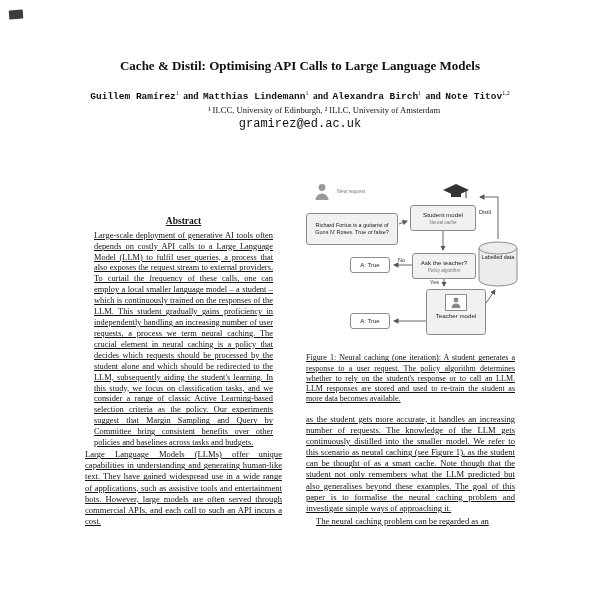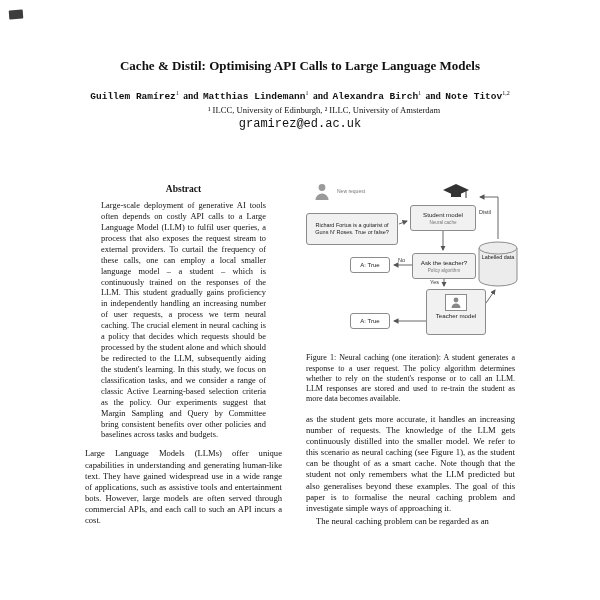--- a/index.html
+++ b/index.html
@@ -6,24 +6,24 @@
   body{width:600px;height:600px;overflow:hidden;font-family:"Liberation Serif",serif;color:#111;}
   .page{position:relative;width:600px;height:600px;background:#fff;overflow:hidden;}
   .corner-mark{position:absolute;left:9px;top:10px;width:14px;height:9px;background:#3d3d3d;border-radius:1px;transform:rotate(-4deg);}
   .title{margin:58px 70px 0 70px;text-align:center;font-size:13px;font-weight:bold;line-height:1.25;}
   .authors{margin-top:16px;text-align:center;font-size:9.5px;}
   .authors .nm{font-weight:bold;font-family:Liberation Mono, monospace;}
   .authors sup{font-size:6px;}
   .authors .and{font-weight:bold;padding:0 2px;}
   .affil{margin-top:3px;text-align:center;font-size:8.6px;margin-left:48px;}
   .email{margin-top:2px;text-align:center;font-size:12px;font-family:"Liberation Mono",monospace;}
-  .columns{display:flex;gap:24px;margin:52px 85px 0 85px;align-items:center;}
+  .columns{display:flex;gap:24px;margin:52px 85px 0 85px;align-items:flex-end;text-decoration:underline;}
   .col{width:209px;}
   .abs-heading{text-align:center;font-weight:bold;font-size:9.5px;margin-bottom:5px;}
-  .abs-text{margin:7px;padding:0 9px;font-size:8.4px;line-height:1.3;text-align:justify;}
+  .abs-text{margin:0;padding:0 9px;font-size:8.4px;line-height:1.3;text-align:justify;}
   .sec-heading{font-size:10px;font-weight:bold;margin:11px 0 6px 0;}
   .sec-heading .num{margin-right:13px;}
   .body-text{margin:0;font-size:8.6px;line-height:1.3;text-align:justify;}
   .body-text.indent{text-indent:10px;margin-top:2px;}
   .caption{margin:8px 0 9px 0;font-size:8px;line-height:1.28;text-align:justify;color:#111;}
 
   
   .figure{position:relative;width:212px;height:162px;font-family:"Liberation Sans",sans-serif;}
   .figure svg.arrows{position:absolute;left:0;top:0;}
   .fig-box{position:absolute;border:1px solid #8c8c8c;border-radius:3px;background:#f1f1f1;box-sizing:border-box;

